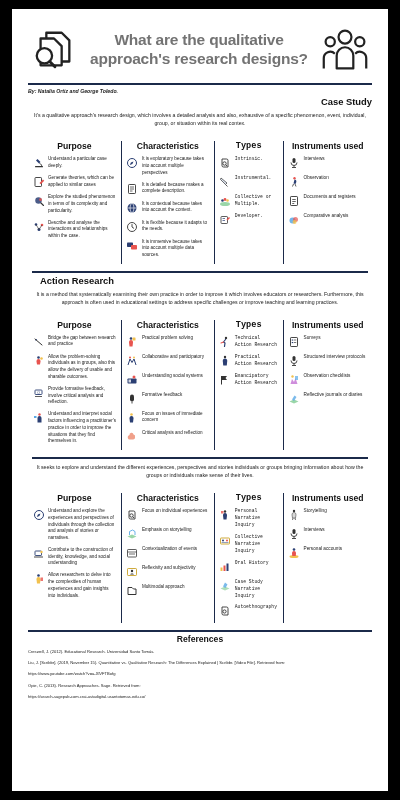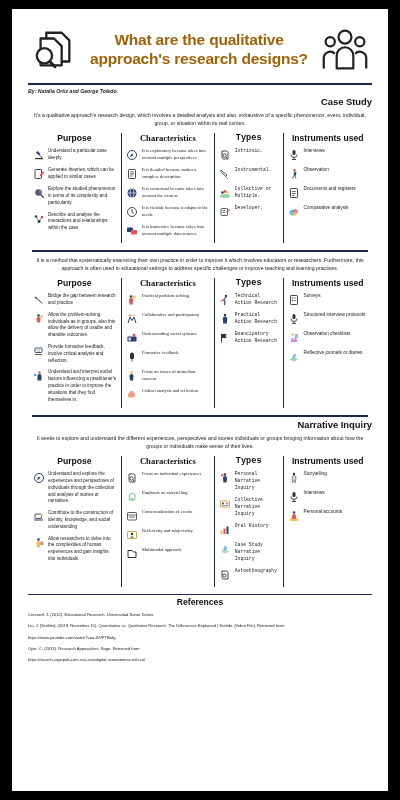--- a/index.html
+++ b/index.html
@@ -19,42 +19,42 @@
   }
   .inner { padding:10px 12px 6px 12px; }
 
   
   .header { display:flex; align-items:center; gap:4px; padding:8px 2px 4px 2px; }
   .hdr-icon { flex:0 0 auto; width:56px; display:flex; justify-content:center; }
   .hdr-icon.right { width:58px; }
   .title {
     flex:1 1 auto; text-align:center;
     font-size:15.5px; font-weight:bold; line-height:1.22;
-    color:#a16207; letter-spacing:-0.2px;
+    color:#737373; letter-spacing:-0.2px;
   }
   .rule { height:2px; background:#1b2a4a; margin:6px 4px 3px 4px; }
   .byline-row { display:flex; align-items:flex-start; justify-content:space-between; padding:0 4px; }
   .byline { font-size:5.2px; font-style:italic; color:#222; font-weight:bold; }
 
   
   .section { padding:0 4px; }
   .sec-title {
     font-size:9.4px; font-weight:bold; color:#111; margin-top:2px;margin-left:12px;
   }
   .sec-title.right { text-align:right; }
   .sec-desc {
     font-size:5.2px; line-height:1.55; color:#222; text-align:center;
     margin:4px 6px 0 6px;
   }
 
   
-  .cols { display:flex; margin-top:6px; }
+  .cols { display:flex; margin-top:14px; }
   .col { position:relative; padding:0 4px; }
   .col.c1 { width:27%; }
-  .col.c2 { width:27%;font-family:Liberation Serif, serif; }
+  .col.c2 { width:27%; }
   .col.c3 { width:20%;font-family:Liberation Mono, monospace; }
   .col.c4 { width:26%; }
   .col + .col { border-left:1.4px solid #1b2a4a; }
   .col-head {
     text-align:center; font-size:8.6px; font-weight:bold;
     color:#111; margin-bottom:5px;
   }
   .items { display:flex; flex-direction:column; }
   .item { display:flex; align-items:flex-start; gap:3px; margin-bottom:5px; }
   .ico { flex:0 0 auto; width:13px; height:14px; display:flex; align-items:center; justify-content:center; }
@@ -296,20 +296,21 @@
                     </svg>
                   </span>
                   <span class="itxt">Comparative analysis</span>
                 </div>
               </div>
             </div>
           </div>
         </div>
         <div class="section">
           <div class="spacer-rule"></div>
+          <div class="sec-title">Action Research</div>
           <div class="sec-desc">It is a method that systematically examining their own practice in order to improve it which involves educators or researchers. Furthermore, this approach is often used in educational settings to address specific challenges or improve teaching and learning practices.</div>
           <div class="cols">
             <div class="col c1">
               <div class="col-head">Purpose</div>
               <div class="items">
                 <div class="item">
                   <span class="ico">
                     <svg width="12" height="12" viewBox="0 0 24 24">
                       <path d="M4 6l14 12" stroke="#333" stroke-width="2" stroke-linecap="round"></path>
                       <path d="M5 9l3-3" stroke="#2b3f73" stroke-width="1.6"></path>
@@ -487,21 +488,20 @@
                     </svg>
                   </span>
                   <span class="itxt">Reflective journals or diaries</span>
                 </div>
               </div>
             </div>
           </div>
         </div>
         <div class="section">
           <div class="spacer-rule"></div>
-          <div class="sec-title right">Narrative Inquiry</div>
           <div class="sec-desc">It seeks to explore and understand the different experiences, perspectives and stories individuals or groups bringing information about how the groups or individuals make sense of their lives.</div>
           <div class="cols">
             <div class="col c1">
               <div class="col-head">Purpose</div>
               <div class="items">
                 <div class="item">
                   <span class="ico">
                     <svg width="12" height="12" viewBox="0 0 24 24">
                       <circle cx="12" cy="12" r="9" fill="none" stroke="#2b3f73" stroke-width="2"></circle>
                       <path d="M15 9l-2.2 5.2L7.6 16l2.2-5.2z" fill="#2b3f73"></path>

